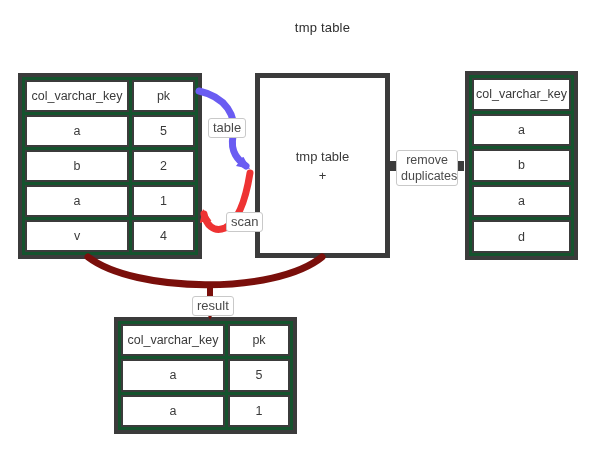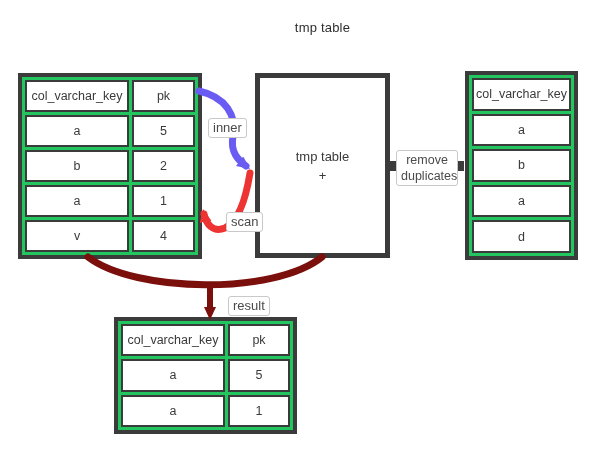--- a/index.html
+++ b/index.html
@@ -5,21 +5,21 @@
   html,body{margin:0;padding:0;background:#ffffff;}
   #canvas{
     position:relative;width:600px;height:451px;background:#ffffff;overflow:hidden;
     font-family:"Liberation Sans",sans-serif;color:#3a3a3a;
   }
   .title{
     position:absolute;text-align:center;font-size:13px;color:#2e2e2e;
     letter-spacing:.2px;line-height:16px;z-index:1;
   }
   .tbl{
-    position:absolute;border:4px solid #3b3b3b;background:#22c55e;
+    position:absolute;border:4px solid #3b3b3b;background:#14532d;
     padding:3px;display:flex;flex-direction:column;gap:3px;z-index:1;
     box-sizing:border-box;
   }
   .row{display:grid;gap:3px;flex:1;}
   .row.two{grid-template-columns:104px 1fr;}
   .row.one{grid-template-columns:1fr;}
   .cell{
     border:2px solid #3b3b3b;background:#ffffff;display:flex;
     align-items:center;justify-content:center;font-size:12.5px;color:#3a3a3a;
   }
@@ -117,21 +117,21 @@
         <path d="M0,0 L13,6 L0,12 z" fill="#7a0f0b"></path>
       </marker>
     </defs>
     <path d="M 199 91 C 226 97, 237 116, 233 136 C 230 152, 238 160, 246 166" fill="none" stroke-width="7" stroke-linecap="round" marker-end="url(#m-blue)" stroke="#6a5cf2"></path>
     <path d="M 250 173 C 246 198, 239 221, 225 228 C 213 233, 206 224, 204 214" fill="none" stroke-width="7" stroke-linecap="round" marker-end="url(#m-red)" stroke="#ee3333"></path>
     <path d="M 88 257 C 135 293, 275 295, 322 257" fill="none" stroke-width="7" stroke-linecap="round" stroke="#7a0f0b"></path>
     <path d="M 210 286 L 210 314" fill="none" stroke-width="6" marker-end="url(#m-maroon)" stroke="#7a0f0b"></path>
     <path d="M 390 166 L 464 166" fill="none" stroke-width="10" stroke="#3b3b3b"></path>
   </svg>
 
-  <div class="lbl" style="left:208px;top:118px;">inner</div>
+  <div class="lbl" style="left:208px;top:118px;">table</div>
   <div class="lbl" style="left:226px;top:212px;">scan</div>
-  <div class="lbl" style="left:192px;top:296px;margin-left:36px;">result</div>
+  <div class="lbl" style="left:192px;top:296px;">result</div>
   <div class="lbl" style="left:396px;top:150px;width:62px;font-size:12.5px;">
     <div>remove</div>
     <div>duplicates</div>
   </div>
 
 </div>
 
 </body></html>

